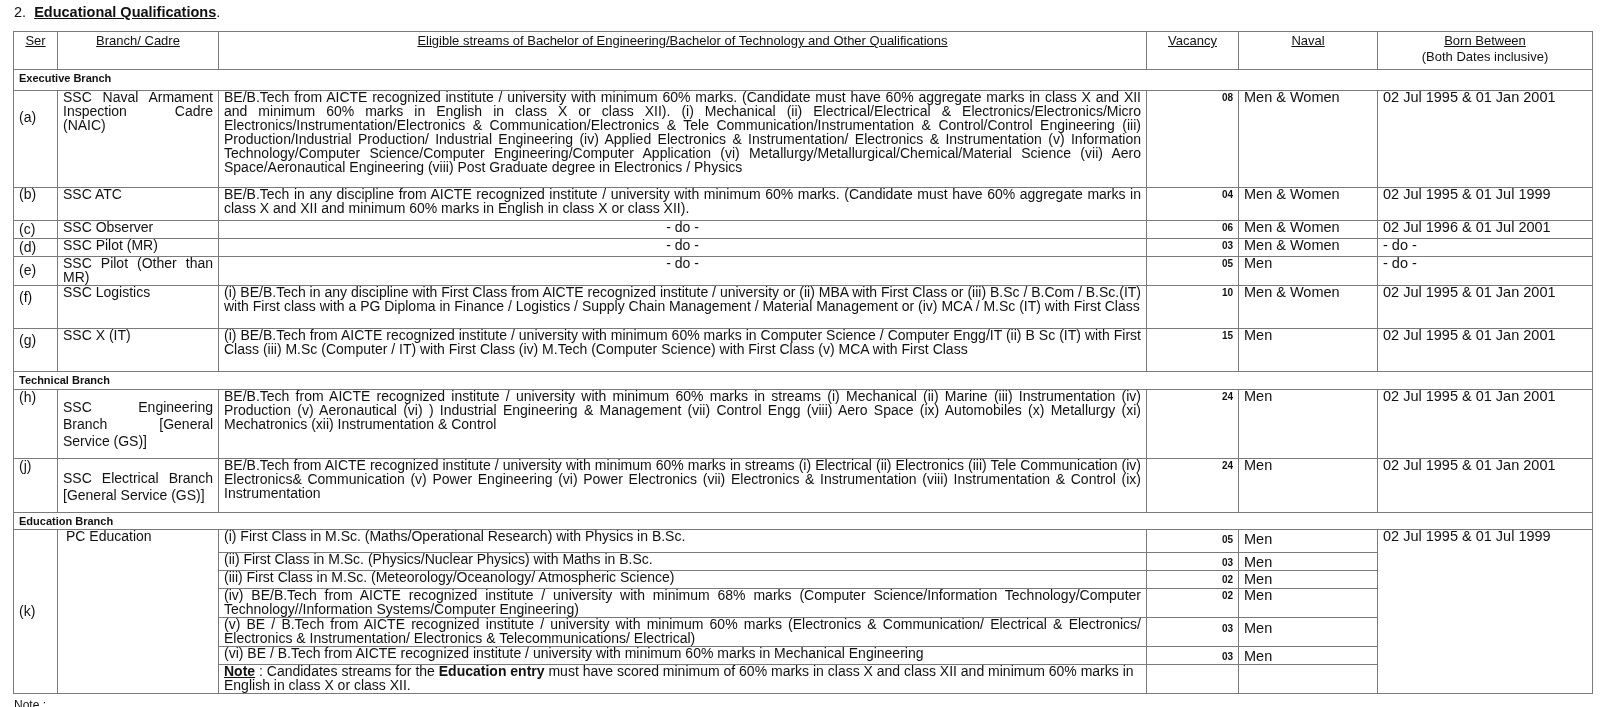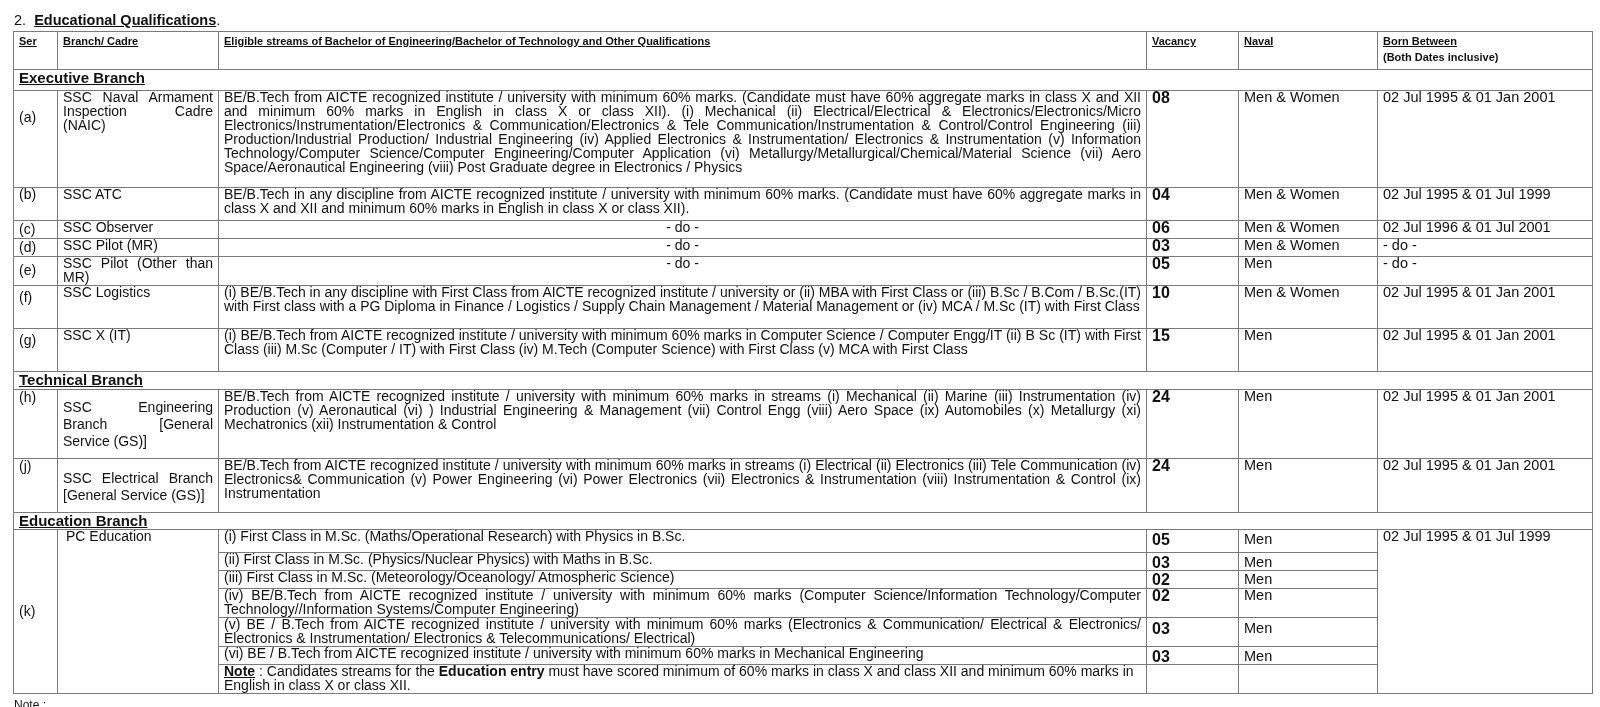--- a/index.html
+++ b/index.html
@@ -1,42 +1,42 @@
 <!DOCTYPE html>
 <html><head>
 <meta charset="utf-8">
 <style>
   html, body { margin: 0; padding: 0; background: #ffffff; }
   body {
     width: 1600px; height: 707px; overflow: hidden; position: relative;
     font-family: "Liberation Sans", sans-serif; color: #111;
   }
   .heading {
-    position: absolute; left: 14px; top: 12px; font-size: 14.5px; line-height: 17px;
+    position: absolute; left: 14px; top: 4px; font-size: 14.5px; line-height: 17px;
   }
   .heading .title { font-weight: bold; text-decoration: underline; }
   table.qual {
     position: absolute; left: 13px; top: 31px;
     width: 1579px; border-collapse: collapse; table-layout: fixed;
     font-size: 14px; line-height: 13.9px;
   }
   table.qual td, table.qual th {
     border: 1.5px solid #7a7a7a; padding: 0 5px; vertical-align: top;
   }
   table.qual th {
-    font-weight: bold; text-decoration: underline; font-size: 11px;
-    text-align: left; height: 36px; padding-top: 1px; line-height: 16px;
+    font-weight: normal; text-decoration: underline; font-size: 13px;
+    text-align: center; height: 36px; padding-top: 1px; line-height: 16px;
   }
   th.ser { text-align: right; }
-  .branch-row td { font-weight: bold; text-decoration: underline; font-size: 15px; height: 20px; padding-top: 2px; line-height: 16px; }
+  .branch-row td { font-weight: bold; font-size: 11px; height: 20px; padding-top: 2px; line-height: 16px; }
   td.ser { text-align: left; padding-top: 15px; vertical-align: top; }
   td.ser.mid { vertical-align: middle; padding-top: 0; }
   td.just { text-align: justify; text-align-last: left; }
   td.cadre-just { text-align: justify; margin-left: 40px; }
-  td.vac { text-align: left; font-weight: bold; padding-top: 1px; font-size: 16px; }
+  td.vac { text-align: right; font-weight: bold; padding-top: 1px; font-size: 10px; }
   td.gen, td.born { padding-top: 1px; padding-left: 8px; font-size: 14.5px; }
   td.do { text-align: center; }
   td.born-mid { vertical-align: middle; padding-left: 8px; font-size: 14.5px; }
   td.vmid { vertical-align: middle; }
   .u { text-decoration: underline; font-weight: bold; }
   .b { font-weight: bold; }
   .trailer { position: absolute; left: 14px; top: 700px; font-size: 12px; line-height: 10px; }
 </style>
 </head>
 <body>
@@ -165,21 +165,21 @@
       <td>(ii)  First Class in M.Sc. (Physics/Nuclear Physics) with Maths in B.Sc.</td>
       <td class="vac" style="padding-top:3px">03</td>
       <td class="gen" style="padding-top:3px">Men</td>
     </tr>
     <tr style="height:18px">
       <td>(iii)  First Class in M.Sc. (Meteorology/Oceanology/ Atmospheric Science)</td>
       <td class="vac" style="padding-top:2px">02</td>
       <td class="gen" style="padding-top:2px">Men</td>
     </tr>
     <tr style="height:29px">
-      <td class="just">(iv)   BE/B.Tech from AICTE recognized institute / university with minimum 60% marks (Computer Science/Information Technology/Computer Technology//Information Systems/Computer Engineering)</td>
+      <td class="just">(iv)   BE/B.Tech from AICTE recognized institute / university with minimum 68% marks (Computer Science/Information Technology/Computer Technology//Information Systems/Computer Engineering)</td>
       <td class="vac">02</td>
       <td class="gen">Men</td>
     </tr>
     <tr style="height:29px">
       <td class="just">(v)  BE / B.Tech from AICTE recognized institute / university with minimum 60% marks (Electronics  &amp; Communication/ Electrical &amp; Electronics/ Electronics &amp; Instrumentation/ Electronics &amp; Telecommunications/ Electrical)</td>
       <td class="vac" style="padding-top:4px">03</td>
       <td class="gen" style="padding-top:4px">Men</td>
     </tr>
     <tr style="height:18px">
       <td>(vi) BE / B.Tech from AICTE recognized institute / university with minimum 60% marks in Mechanical Engineering</td>

